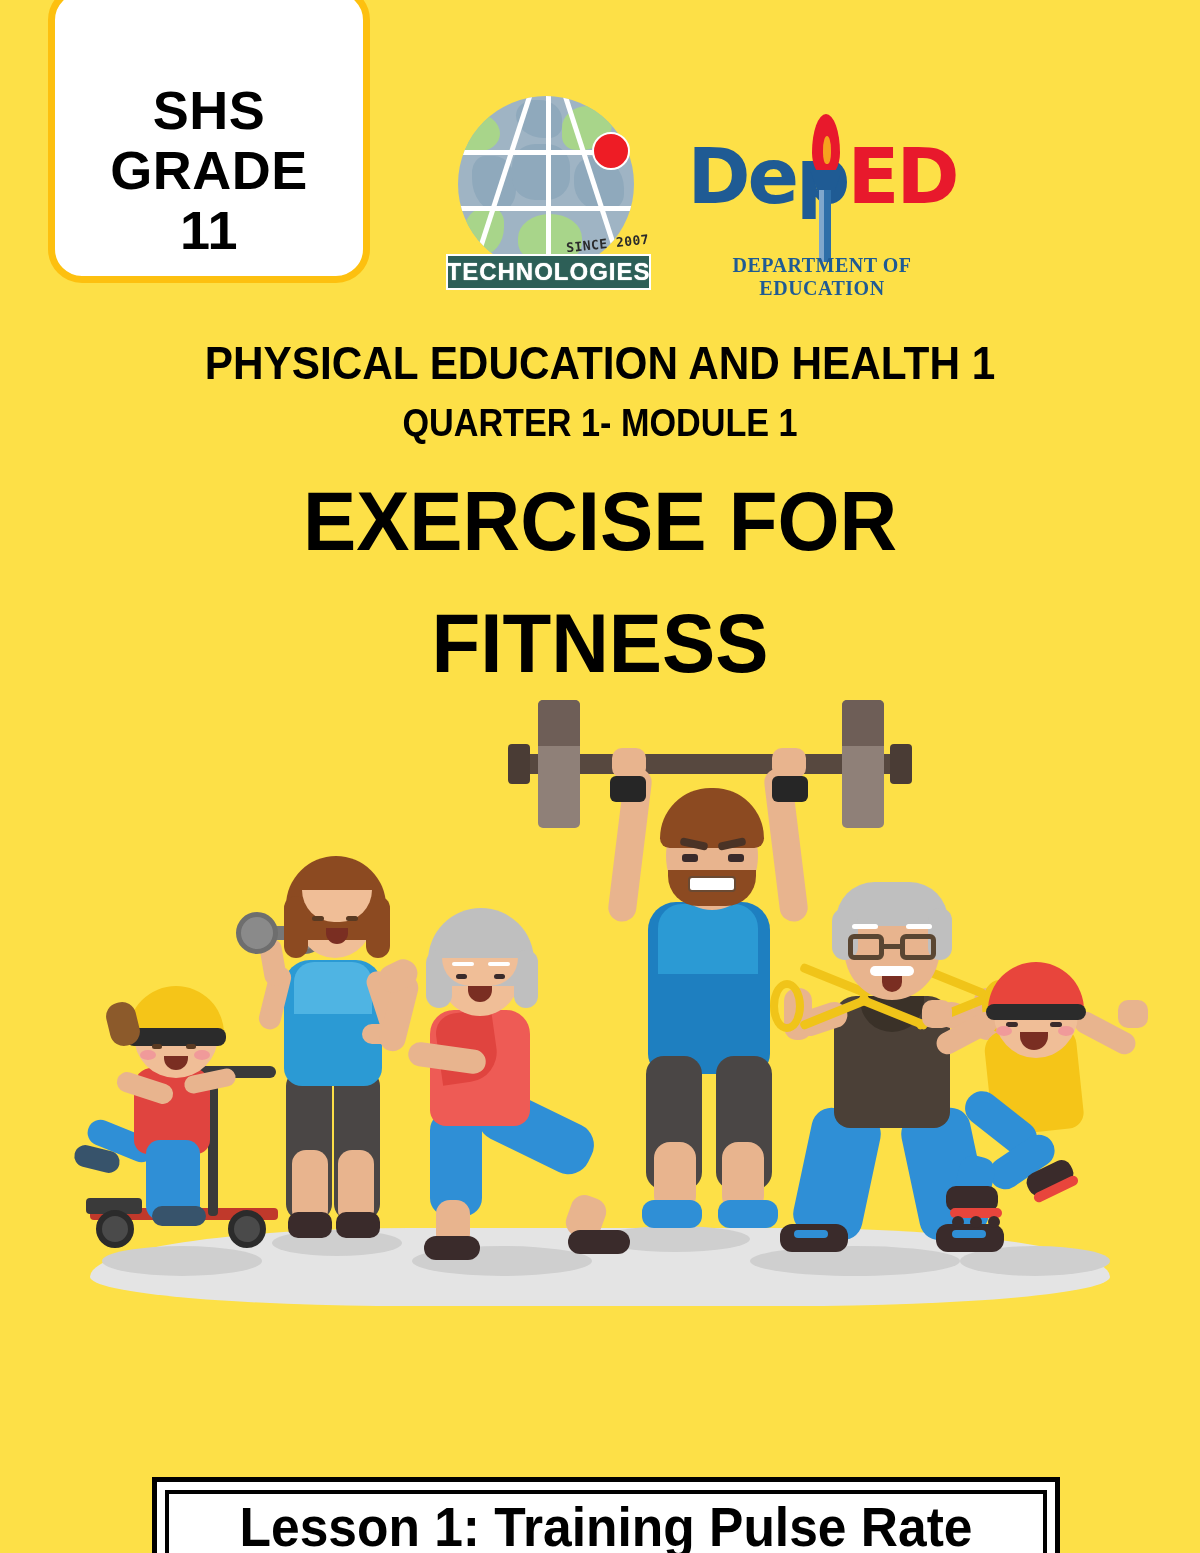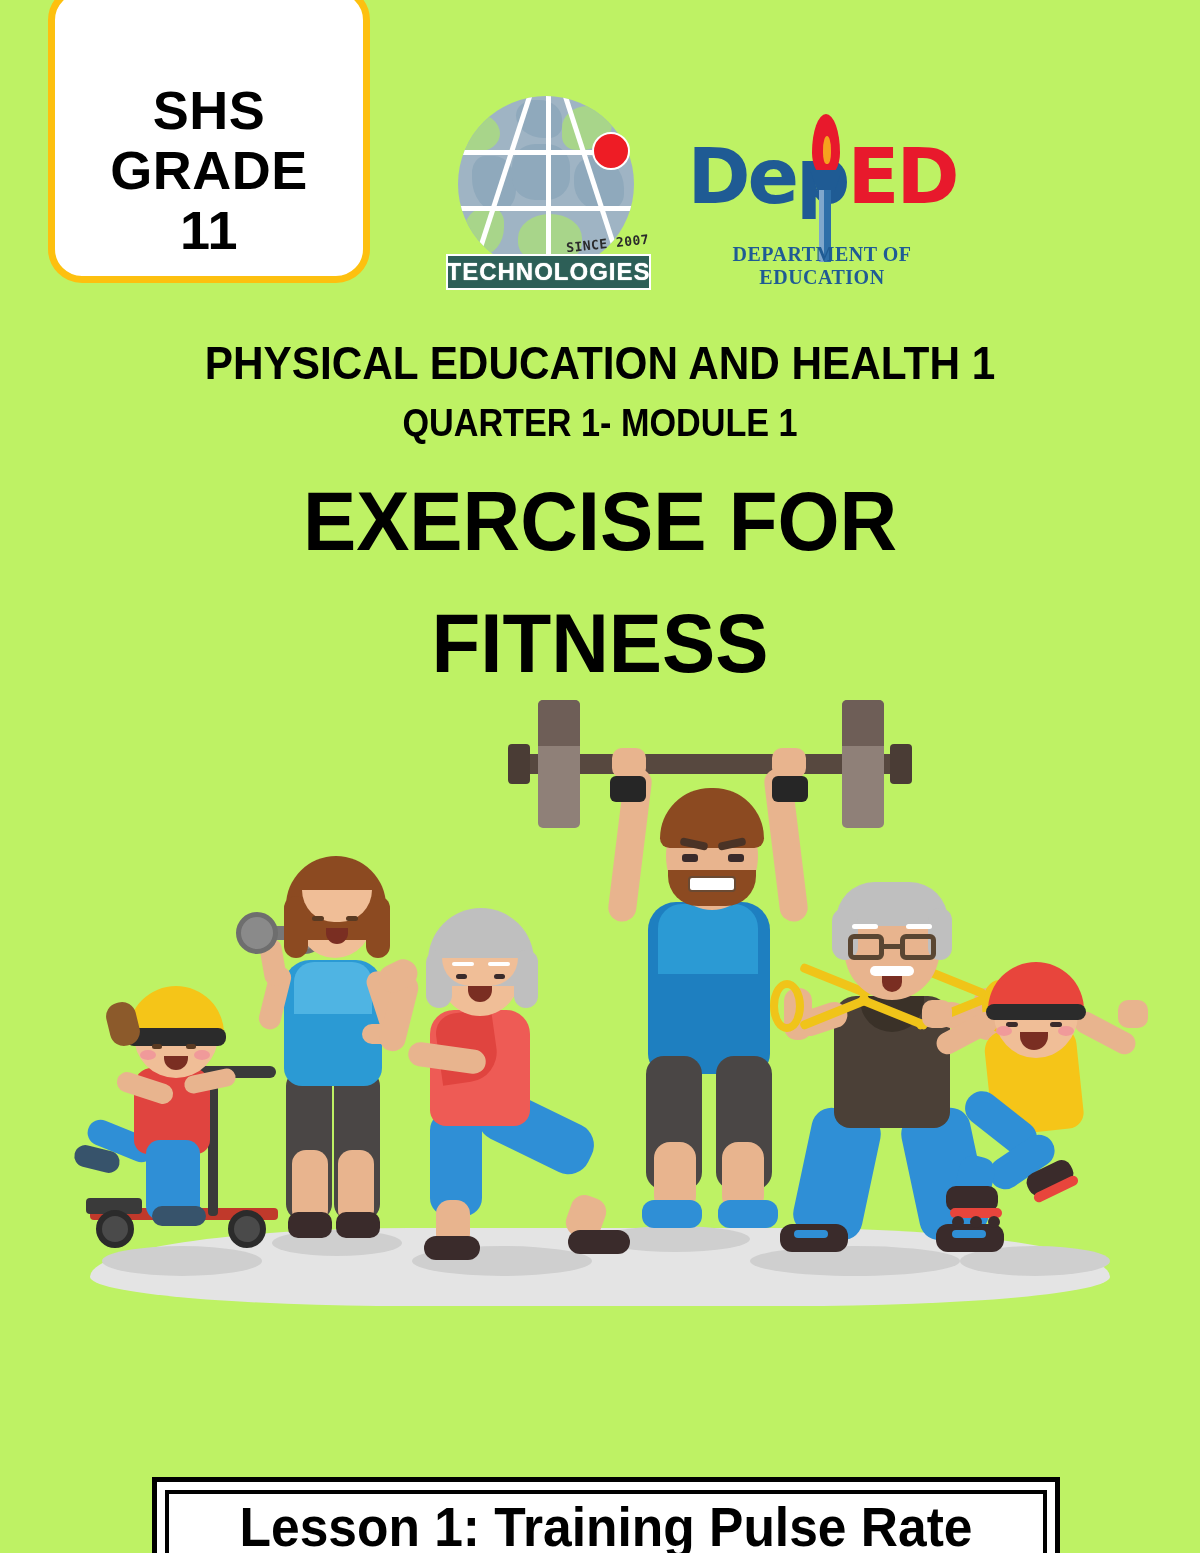--- a/index.html
+++ b/index.html
@@ -1,21 +1,21 @@
 <!DOCTYPE html>
 <html><head>
 <meta charset="utf-8">
 <style>
   html,body{margin:0;padding:0;background:#fff;}
   body{
     width:1200px;height:1553px;position:relative;overflow:hidden;
     font-family:"Liberation Sans","DejaVu Sans",sans-serif;
     color:#000;
   }
-  .page{position:absolute;inset:0;background:#bef264;text-decoration:underline;}
+  .page{position:absolute;inset:0;background:#fde047;text-decoration:underline;}
 
   
   .header{position:absolute;left:0;top:0;width:1200px;height:310px;}
 
   .grade-badge{
     position:absolute;left:48px;top:-14px;width:322px;height:297px;
     border:7px solid #FDC00F;border-radius:34px;background:#fff;
     box-sizing:border-box;
   }
   .grade-text{
@@ -61,21 +61,21 @@
   .flame{position:absolute;left:4px;top:0;width:28px;height:62px;
     background:#E8192C;
     border-radius:50% 50% 45% 45% / 62% 62% 38% 38%;
     transform:skewX(-3px);}
   .flame-in{position:absolute;left:11px;top:22px;width:8px;height:28px;background:#F6A21E;
     border-radius:50% 50% 40% 40%;}
   .torch-cup{position:absolute;left:2px;top:56px;width:32px;height:22px;background:#1F5B94;
     clip-path:polygon(0 0,100% 0,76% 100%,24% 100%);}
   .torch-stem{position:absolute;left:11px;top:76px;width:12px;height:72px;background:#2E6FA8;}
   .torch-stem:after{content:"";position:absolute;left:0;top:0;width:5px;height:72px;background:#7FA7CC;}
-  .deped-sub{position:absolute;left:0;top:133px;width:272px;text-align:center;
+  .deped-sub{position:absolute;left:0;top:144px;width:272px;text-align:center;
     font-family:"Liberation Serif","DejaVu Serif",serif;font-weight:bold;
     font-size:20px;letter-spacing:0.5px;color:#1F5B94;}
 
   
   .t-course{position:absolute;left:0;top:338px;width:1200px;text-align:center;
     font-weight:bold;font-size:47px;line-height:50px;transform:scaleX(0.9);}
   .t-quarter{position:absolute;left:0;top:402px;width:1200px;text-align:center;
     font-weight:bold;font-size:38px;line-height:42px;transform:scaleX(0.9);}
   .t-main{position:absolute;left:0;top:460px;width:1200px;text-align:center;
     font-weight:bold;font-size:84px;line-height:122px;transform:scaleX(0.95);}

